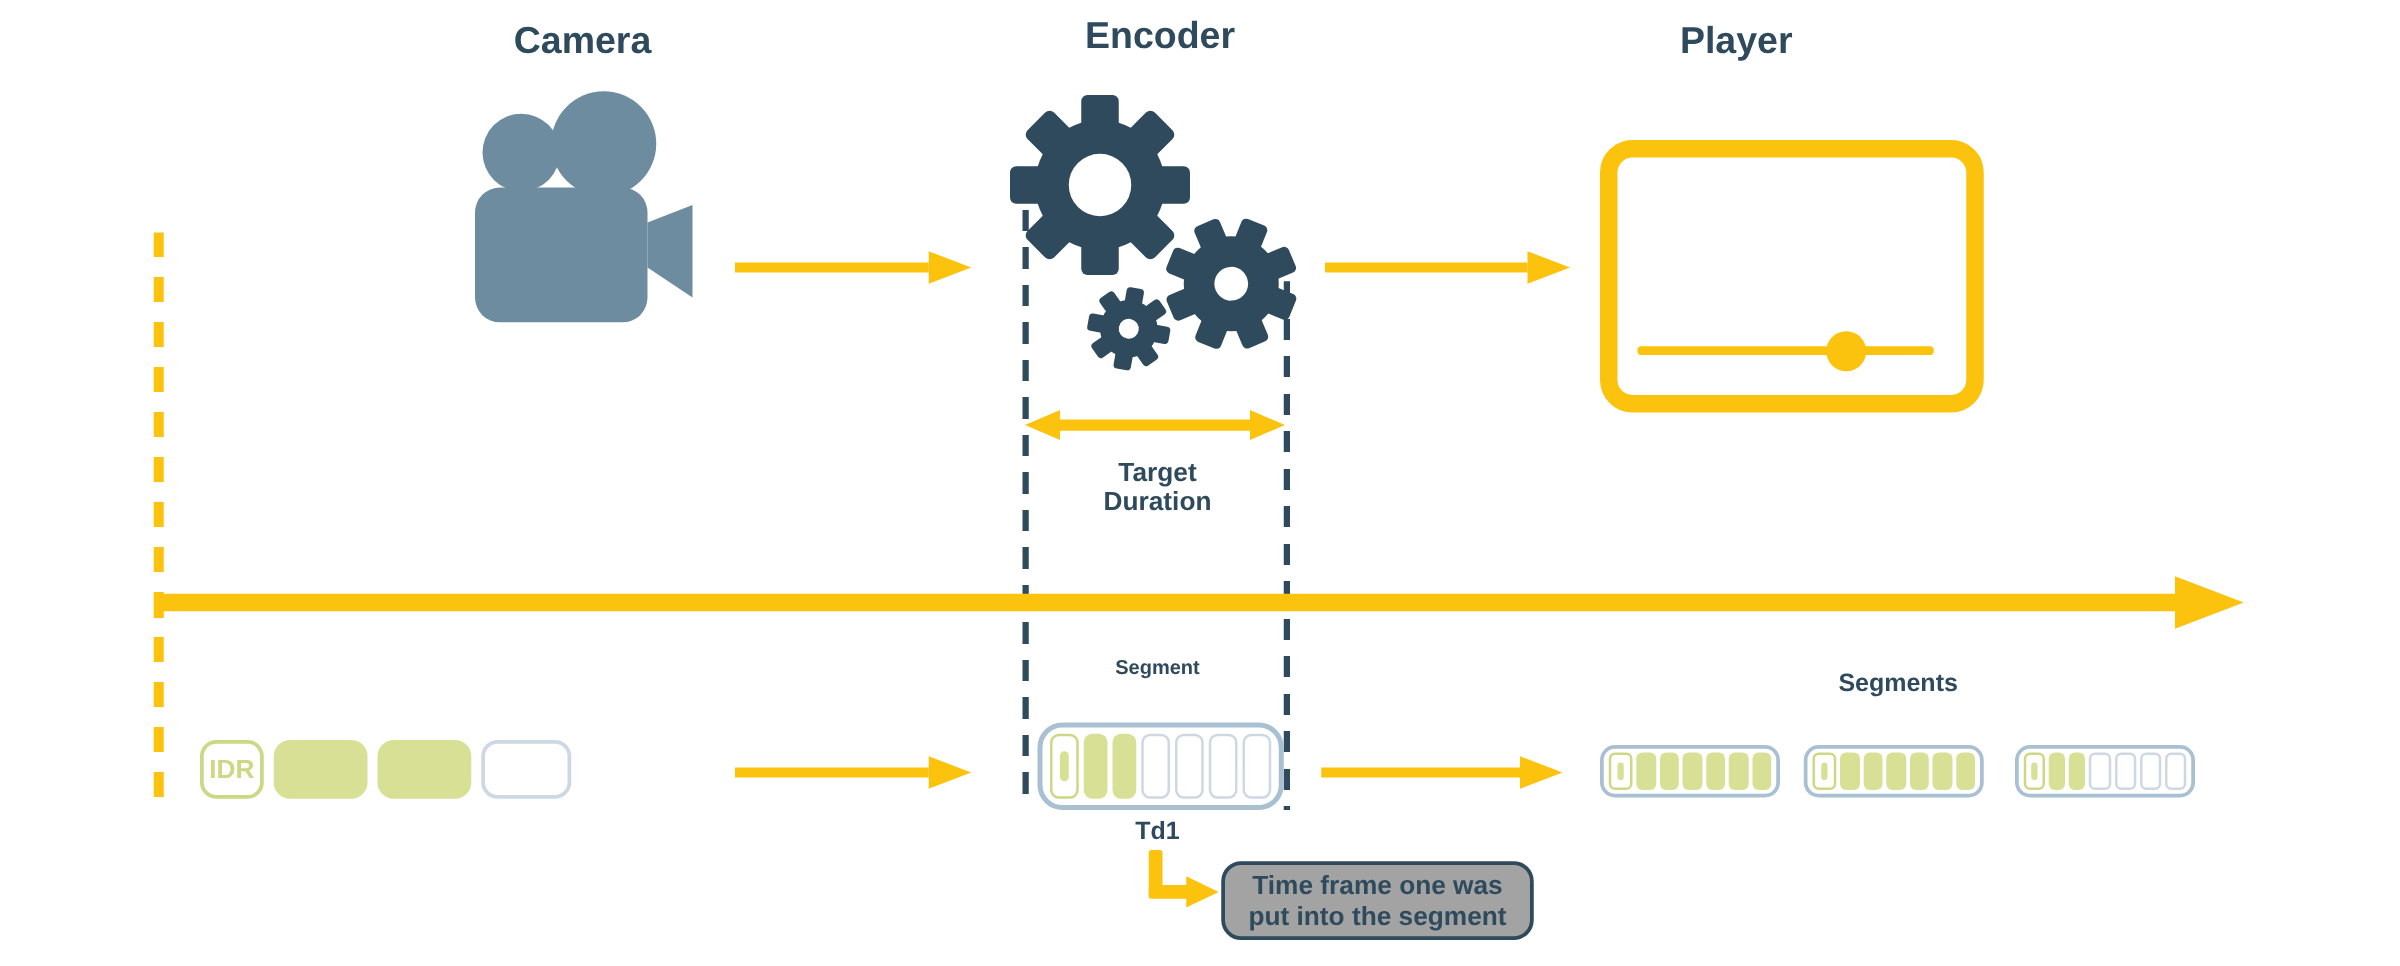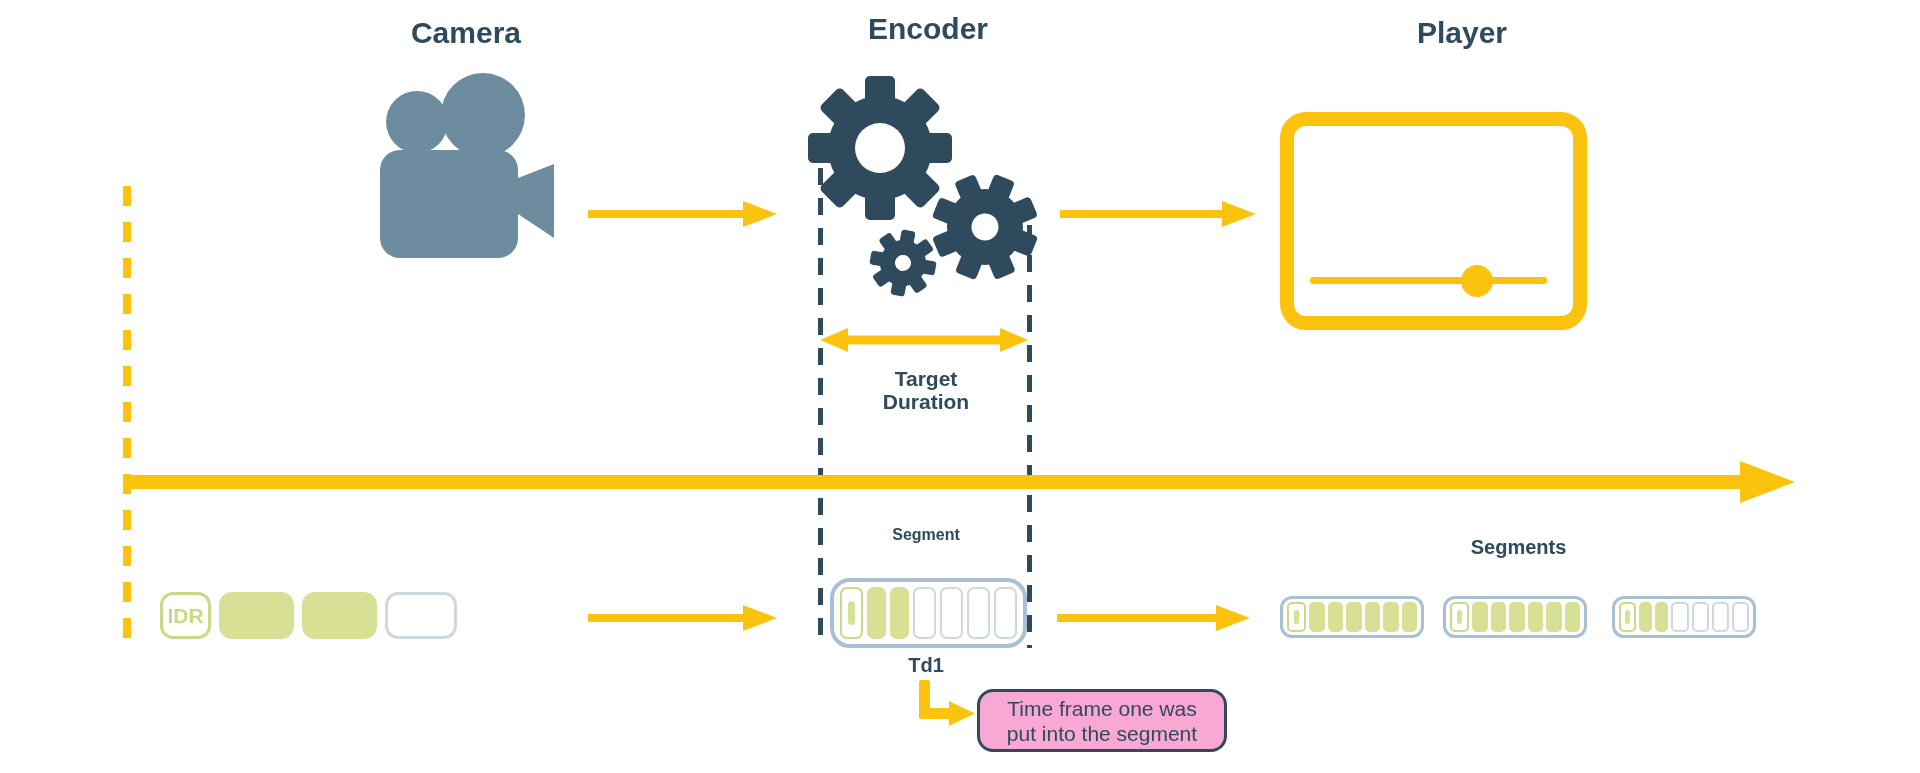--- a/index.html
+++ b/index.html
@@ -56,33 +56,33 @@
   .seg-small{border-width:3px;border-radius:12px;width:130px;height:30px;padding:3px 4px;gap:3px;}
   .mini{flex:1;border-radius:7px;box-sizing:border-box;display:flex;align-items:center;justify-content:center;}
   .seg-small .mini{border-radius:5px;}
   .mini-filled{background:var(--green-fill);}
   .mini-empty{border:2px solid var(--empty-line);background:#fff;}
   .mini-idr{border:2px solid var(--green-line);background:#fff;}
   .idr-pill{width:7px;height:24px;border-radius:4px;background:var(--green-fill);}
   .seg-small .idr-pill{width:5px;height:14px;border-radius:3px;}
 
   
-  .callout{border:3.5px solid var(--navy);border-radius:16px;width:244px;height:53px;background:#f9a8d4;
-    text-align:center;font-size:21px;line-height:25px;font-weight:normal;padding-top:4px;z-index:6;}
+  .callout{border:3.5px solid var(--navy);border-radius:16px;width:244px;height:53px;background:#a3a3a3;
+    text-align:center;font-size:21px;line-height:25px;font-weight:bold;padding-top:4px;z-index:6;}
 
   svg{display:block;}
 </style>
 </head>
 <body>
 
 <div class="canvas">
 
   <div class="abs node-title" style="left:316px;top:16px;">Camera</div>
   <div class="abs node-title" style="left:778px;top:12px;">Encoder</div>
-  <div class="abs node-title" style="left:1312px;top:16px;">Player</div>
+  <div class="abs node-title" style="left:1239px;top:16px;">Player</div>
 
   <svg class="abs" style="left:380px;top:72px;width:180px;height:186px;z-index:4;" viewBox="0 0 180 186">
     <g style="fill:var(--steel)">
       <circle cx="37" cy="50" r="31"></circle>
       <circle cx="103" cy="43" r="42"></circle>
       <rect x="0" y="78" width="138" height="108" rx="20"></rect>
       <path d="M138,106 L174,92 L174,166 L138,142 Z"></path>
     </g>
   </svg>
 

